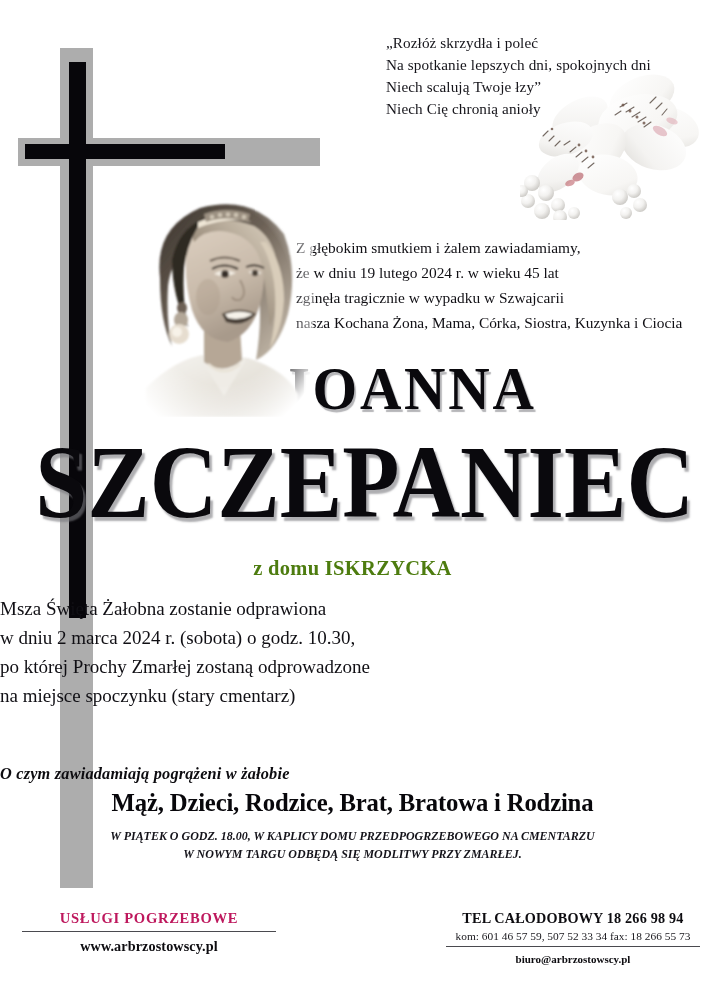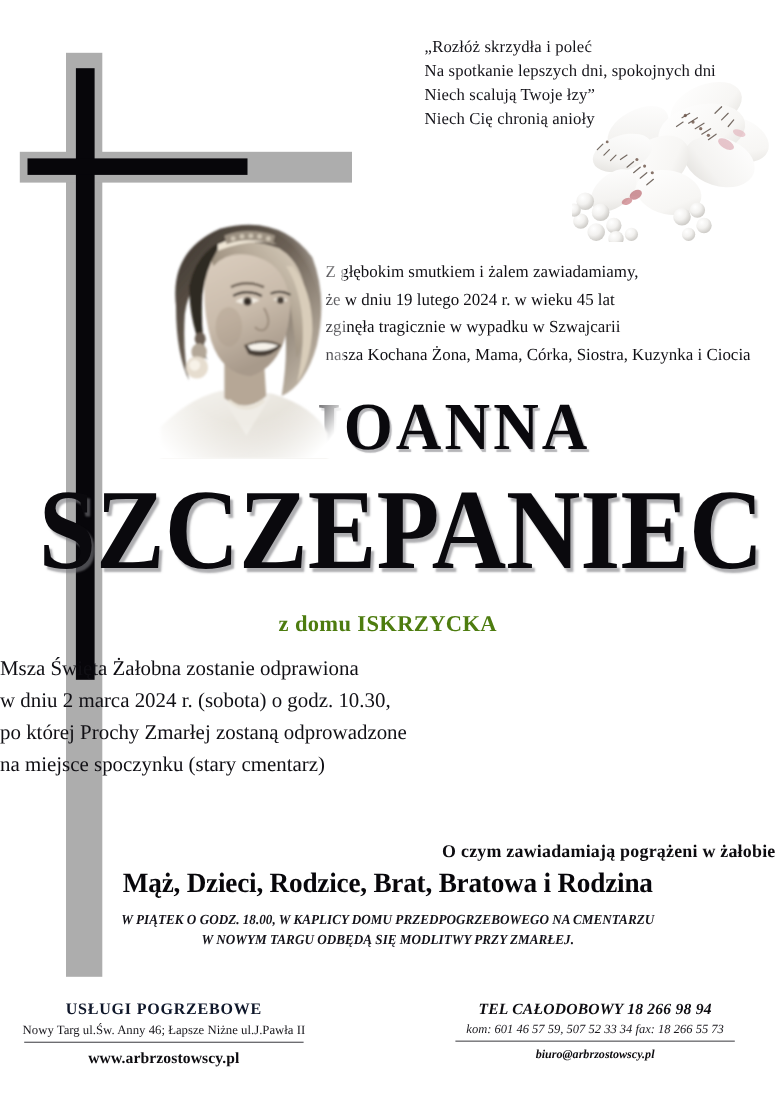--- a/index.html
+++ b/index.html
@@ -76,45 +76,45 @@
   
   .mass{
     position:absolute;left:0;top:594px;width:705px;
     text-align:left;
     font-size:19px;line-height:1.53;color:#100f14;
   }
   .mass div{white-space:nowrap;}
 
   
   .mourn-lead{
-    position:absolute;left:0;top:764px;width:705px;text-align:right;
-    font-size:16.3px;font-weight:700;letter-spacing:.2px;color:#0d0c10;
+    position:absolute;left:0;top:764px;width:705px;text-align:left;
+    font-size:16.3px;font-weight:700;font-style:italic;letter-spacing:.2px;color:#0d0c10;
   }
   .mourn-main{
     position:absolute;left:0;top:788px;width:705px;text-align:center;
     font-size:25.5px;font-weight:700;letter-spacing:-.2px;color:#08070b;
     transform:scaleX(.97);
   }
   .prayer{
     position:absolute;left:0;top:828px;width:705px;text-align:center;
     font-size:12.6px;font-style:italic;font-weight:700;line-height:1.42;color:#14131a;
     transform:scaleX(.95);
   }
   .prayer div{white-space:nowrap;}
 
   
   .footer{position:absolute;left:0;top:900px;width:705px;height:100px;}
 
   .f-left{position:absolute;left:8px;top:10px;width:282px;text-align:center;}
-  .f-left .ftitle{font-size:14.6px;font-weight:700;letter-spacing:.7px;color:#0f172a;}
+  .f-left .ftitle{font-size:14.6px;font-weight:700;letter-spacing:.7px;color:#be185d;}
   .f-left .faddr{font-size:11.6px;color:#18171c;margin-top:3px;white-space:nowrap;}
   .f-left .frule{height:1px;background:#4a4a4f;margin:4px 14px 0 14px;}
   .f-left .fweb{font-size:14.2px;font-weight:700;letter-spacing:.1px;margin-top:6px;color:#0d0c10;}
 
-  .f-right{position:absolute;left:408px;top:10px;width:266px;text-align:center;font-style:italic;}
+  .f-right{position:absolute;left:440px;top:10px;width:266px;text-align:center;}
   .f-right .ftitle{font-size:14.2px;font-weight:700;letter-spacing:.2px;color:#0d0c10;white-space:nowrap;}
   .f-right .fkom{font-size:11.4px;color:#18171c;margin-top:3px;white-space:nowrap;text-align:center;}
   .f-right .frule{height:1px;background:#4a4a4f;margin:4px 6px 0 6px;}
   .f-right .fmail{font-size:11px;font-weight:700;margin-top:6px;color:#0d0c10;}
 </style>
 </head>
 <body>
 
 <div class="page">
 
@@ -333,21 +333,20 @@
 
   <div class="prayer">
     <div>W PIĄTEK O GODZ. 18.00, W KAPLICY DOMU PRZEDPOGRZEBOWEGO NA CMENTARZU</div>
     <div>W NOWYM TARGU ODBĘDĄ SIĘ MODLITWY PRZY ZMARŁEJ.</div>
   </div>
 
   <div class="footer">
 
     <div class="f-left">
       <div class="ftitle">USŁUGI POGRZEBOWE</div>
-      <div class="faddr">Nowy Targ ul.Św. Anny 46; Łapsze Niżne ul.J.Pawła  II</div>
       <div class="frule"></div>
       <div class="fweb">www.arbrzostowscy.pl</div>
     </div>
 
     <div class="f-right">
       <div class="ftitle">TEL CAŁODOBOWY 18 266 98 94</div>
       <div class="fkom">kom: 601 46 57 59, 507 52 33 34 fax: 18 266 55 73</div>
       <div class="frule"></div>
       <div class="fmail">biuro@arbrzostowscy.pl</div>
     </div>

